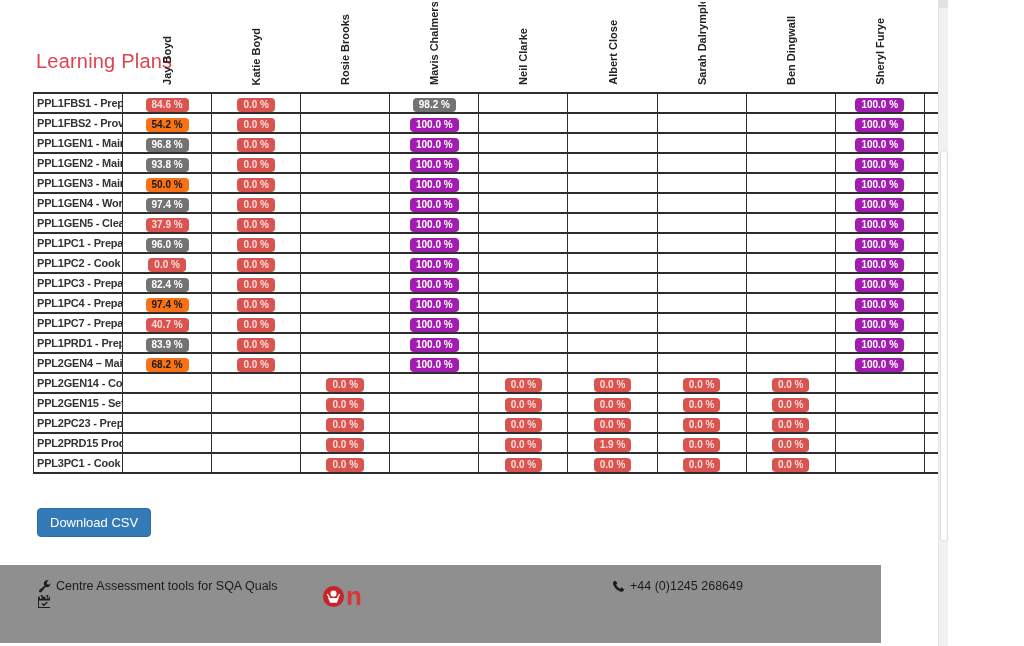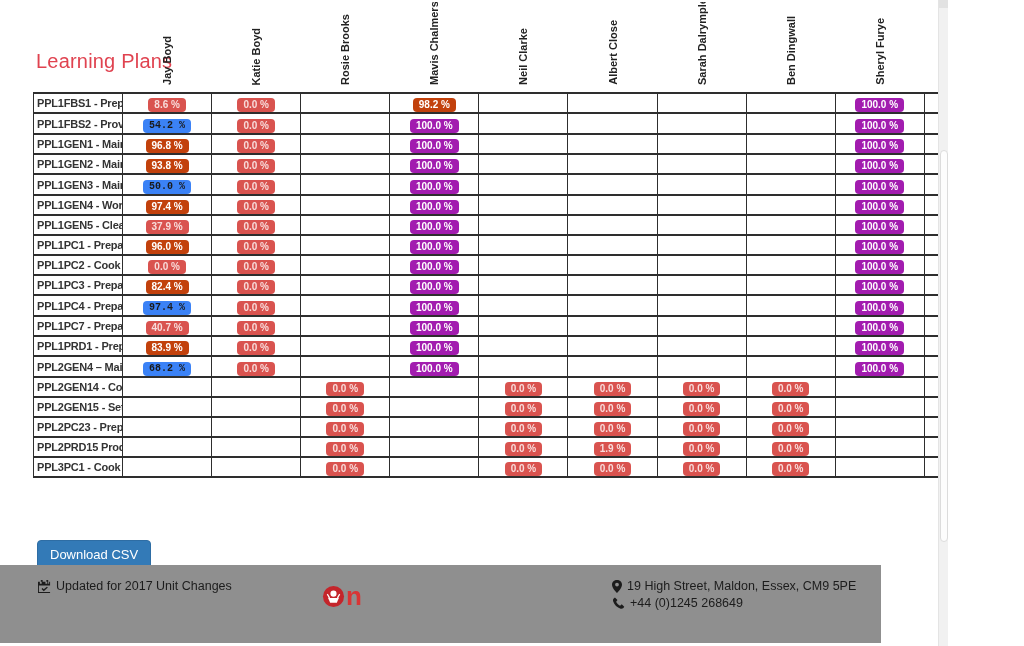--- a/index.html
+++ b/index.html
@@ -14,28 +14,28 @@
   table.lp { position:absolute; left:33px; top:2px; width:981px; border-collapse:collapse; table-layout:fixed; }
   table.lp thead th { height:86px; vertical-align:bottom; border:none; padding:0 0 3px 0; text-align:center; }
   .vert { display:inline-block; writing-mode:vertical-rl; transform:rotate(180deg); white-space:nowrap;
           font-weight:bold; font-size:11px; color:#222; max-height:83px; overflow:hidden; }
   table.lp tbody td { height:19.6px; border:2px solid #2e2e2e; border-left-width:1px; border-right-width:1px; padding:0; }
   td.label { width:412px; font-weight:bold; font-size:11px; letter-spacing:-0.2px; color:#333;
              padding-left:3px !important; white-space:nowrap; overflow:hidden; }
   td.val { text-align:center; }
   .badge { display:inline-block; padding:1px 6px; border-radius:4px; font-size:10px; font-weight:bold; line-height:12px; }
   .badge.r { background:#d9534f; color:#f8dcdb; }
-  .badge.y { background:#3b82f6; color:#1a1a1a;font-family:Liberation Mono, monospace; }
-  .badge.o { background:#c2410c; color:#fff; }
+  .badge.y { background:#f97316; color:#1a1a1a; }
+  .badge.o { background:#737373; color:#fff; }
   .badge.g { background:#a21caf; color:#fff; }
 
   
   .btn-csv { position:absolute; left:37px; top:508px; background:#337ab7; border:1px solid #2e6da4;
              color:#fff; font-size:13px; padding:6px 12px; border-radius:4px; cursor:pointer;
-             font-family:"Liberation Sans",sans-serif;margin-top:32px; }
+             font-family:"Liberation Sans",sans-serif; }
 
   
   .scroll-top { position:absolute; left:993px; top:540px; width:25px; height:23px; background:#bcbfc2;
                 border:none; border-radius:4px; cursor:pointer; }
   .scroll-top .chev { position:absolute; left:8px; top:9px; width:8px; height:8px;
                       border-top:2px solid #fff; border-left:2px solid #fff; transform:rotate(45deg); }
 
   
   .footer { position:absolute; left:0; top:565px; width:881px; height:78px; background:#8f8f8f; color:#1c1c1c; }
   .footer .col { position:absolute; top:13px; font-size:12.5px; line-height:17px; }
@@ -77,21 +77,21 @@
           <th><div class="vert">Sarah Dalrymple</div></th>
           <th><div class="vert">Ben Dingwall</div></th>
           <th><div class="vert">Sheryl Furye</div></th>
           <th><div class="vert">Maja Gach</div></th>
         </tr>
     </thead>
     <tbody>
 
     <tr>
           <td class="label">PPL1FBS1 - Prepare and Clear Areas for Food and Beverage Service (v2)</td>
-          <td class="val"><span class="badge r">8.6 %</span></td>
+          <td class="val"><span class="badge r">84.6 %</span></td>
           <td class="val"><span class="badge r">0.0 %</span></td>
           <td class="val"></td>
           <td class="val"><span class="badge o">98.2 %</span></td>
           <td class="val"></td>
           <td class="val"></td>
           <td class="val"></td>
           <td class="val"></td>
           <td class="val"><span class="badge g">100.0 %</span></td>
           <td class="val"></td>
         </tr>
@@ -335,44 +335,43 @@
   <button class="btn-csv">Download CSV</button>
 
   <button class="scroll-top">
     <span class="chev"></span>
   </button>
 
   <div class="footer">
     <div class="col left">
       <div class="line">
         <svg width="13" height="13" viewBox="0 0 14 14">
+            <path fill="#1c1c1c" d="M13.2 3.1a3.6 3.6 0 0 1-4.8 4.3L3.6 13c-.5.6-1.5.6-2.1 0-.6-.6-.6-1.6 0-2.1l5.6-4.8A3.6 3.6 0 0 1 11.4.6L9.3 2.7l.5 1.9 1.9.5 2.1-2z"></path>
+          </svg>
+        <span>Centre Assessment tools for SQA Quals</span>
+      </div>
+      <div class="line">
+        <svg width="13" height="13" viewBox="0 0 14 14">
             <path fill="#1c1c1c" d="M3 0h2v2H3zM9 0h2v2H9zM1 2h1v2h2V2h4v2h2V2h1v2h1V2h1v12H0V2h1zm0 4v7h12V6H1zm8.6 1.2 1 1L6.2 12 3.8 9.6l1-1 1.4 1.4 3.4-2.8z"></path>
           </svg>
-        <span>Updated for 2017 Unit Changes</span>
       </div>
     </div>
 
     <div class="logo">
       <svg class="o" viewBox="0 0 24 24">
         <circle cx="12" cy="12" r="11" fill="#c4252b"></circle>
         <circle cx="12" cy="9" r="3.2" fill="#fff"></circle>
         <path d="M6.5 13.5h11l-2 5h-7z" fill="#fff"></path>
         <path d="M5.5 9.5c2 2.5 2.5 4 2.5 6M18.5 9.5c-2 2.5-2.5 4-2.5 6" stroke="#fff" stroke-width="1.4" fill="none"></path>
       </svg>
       <span class="n">n</span>
     </div>
 
     <div class="col right">
       <div class="line">
-        <svg width="10" height="13" viewBox="0 0 10 13">
-            <path fill="#1c1c1c" d="M5 0C2.2 0 0 2.1 0 4.7 0 8.2 5 13 5 13s5-4.8 5-8.3C10 2.1 7.8 0 5 0zm0 6.5a1.9 1.9 0 1 1 0-3.8 1.9 1.9 0 0 1 0 3.8z"></path>
-          </svg>
-        <span>19 High Street, Maldon, Essex, CM9 5PE</span>
-      </div>
-      <div class="line">
         <svg width="13" height="13" viewBox="0 0 14 14">
             <path fill="#1c1c1c" d="M3.2.6 5.9 3.3 4.5 5.1c.7 1.8 2.4 3.5 4.2 4.2l1.8-1.4 2.7 2.7c-.7 1.6-2.3 2.5-3.9 2C5.6 11.4 2.4 8.2 1.2 4.5.7 2.9 1.6 1.3 3.2.6z"></path>
           </svg>
         <span>+44 (0)1245 268649</span>
       </div>
     </div>
   </div>
 
   <div class="sb-track">
     <div class="sb-cap"></div>

